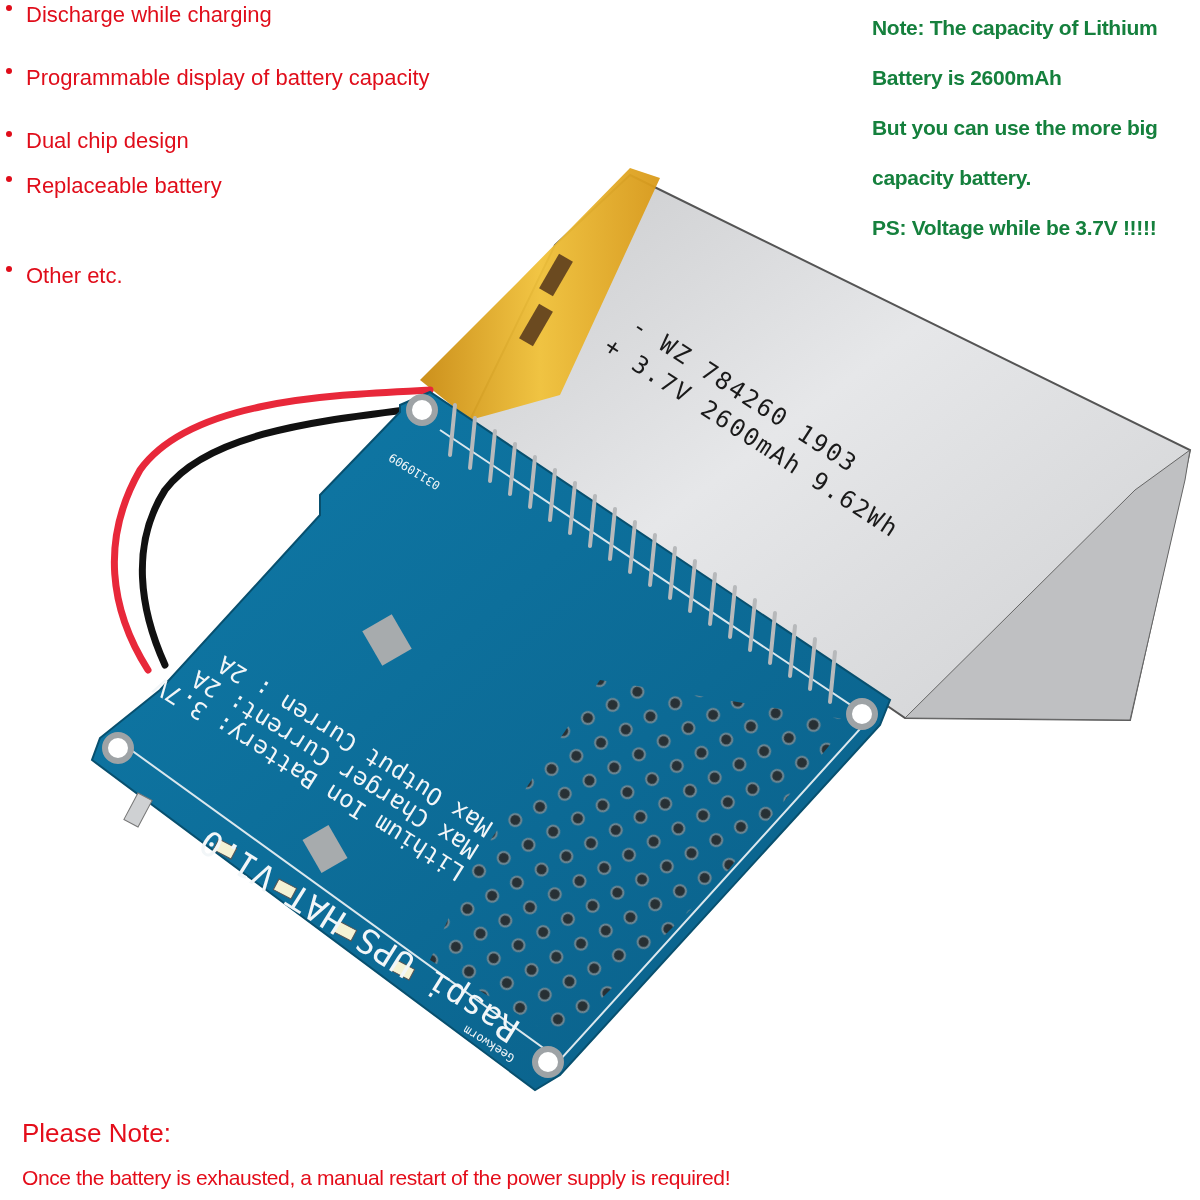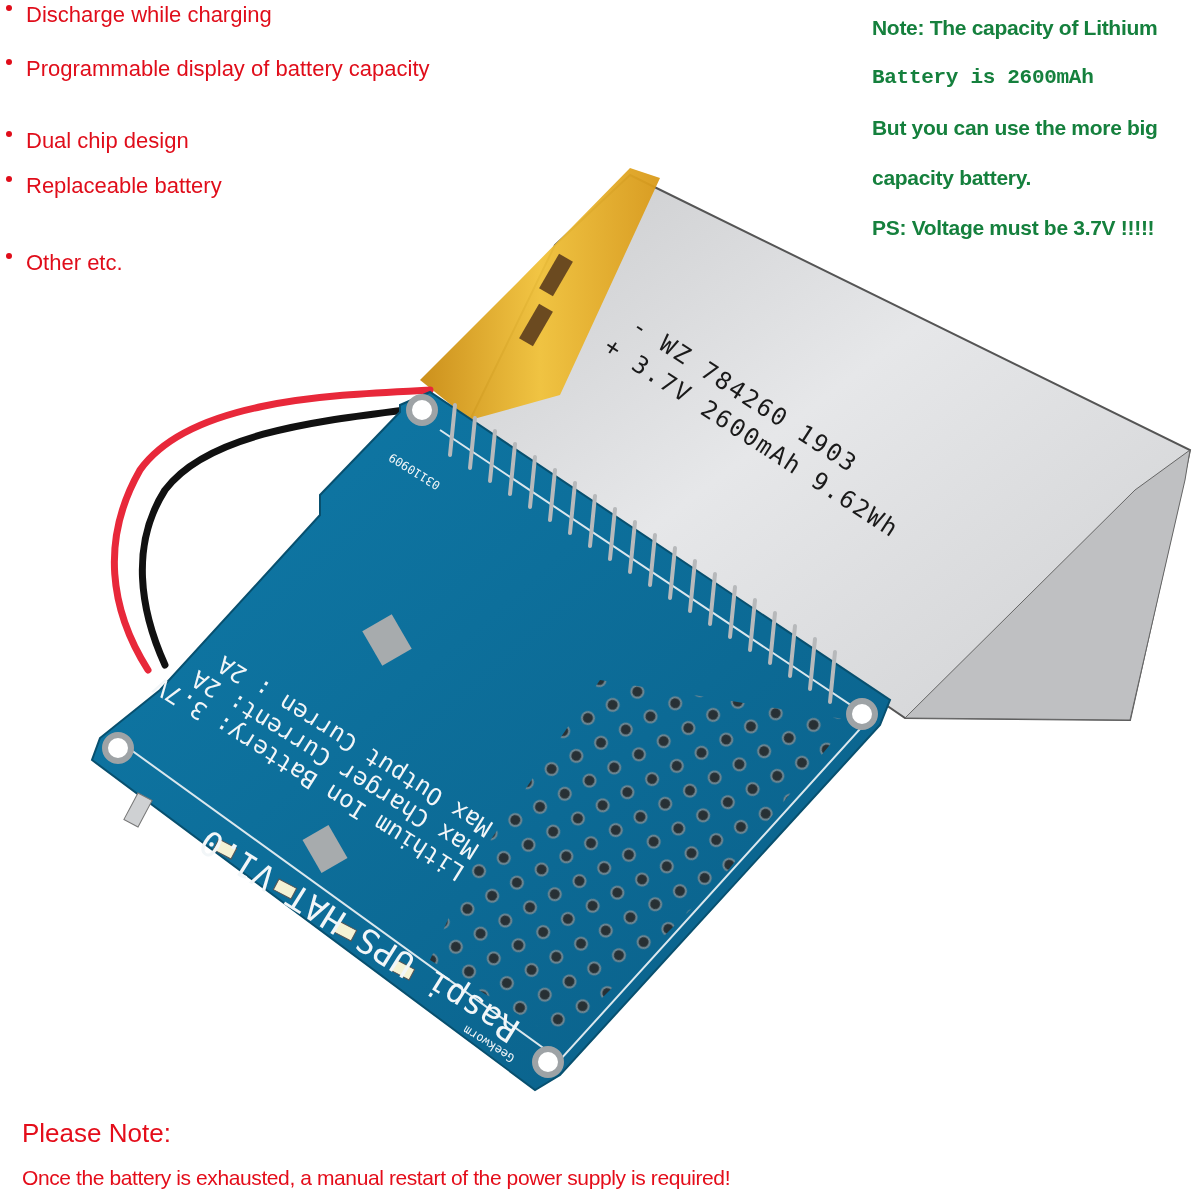--- a/index.html
+++ b/index.html
@@ -116,30 +116,30 @@
     <g transform="rotate(212 420 470)">
       <text class="silk" x="395" y="470" font-size="12">03110909</text>
     </g>
 
     <rect x="130" y="795" width="16" height="30" fill="#cfd1d3" stroke="#777" transform="rotate(28 138 810)"></rect>
   </g>
 </svg>
 
 <div class="features">
   <div class="feature" style="top:2px;"><span class="dot"></span><span>Discharge while charging</span></div>
-  <div class="feature" style="top:56px;"><span class="dot"></span><span>Programmable display of battery capacity</span></div>
+  <div class="feature" style="top:65px;"><span class="dot"></span><span>Programmable display of battery capacity</span></div>
   <div class="feature" style="top:128px;"><span class="dot"></span><span>Dual chip design</span></div>
   <div class="feature" style="top:173px;"><span class="dot"></span><span>Replaceable battery</span></div>
-  <div class="feature" style="top:250px;text-align:center;"><span class="dot"></span><span>Other etc.</span></div>
+  <div class="feature" style="top:263px;text-align:center;"><span class="dot"></span><span>Other etc.</span></div>
 </div>
 
 <div class="note">
   <div class="note-line" style="top:6px;">Note: The capacity of Lithium</div>
-  <div class="note-line" style="top:56px;font-family:Liberation Mono, monospace;">Battery is 2600mAh</div>
+  <div class="note-line" style="top:56px;">Battery is 2600mAh</div>
   <div class="note-line" style="top:106px;text-align:center;">But you can use the more big</div>
   <div class="note-line" style="top:156px;">capacity battery.</div>
-  <div class="note-line" style="top:206px;">PS:  Voltage must be 3.7V !!!!!</div>
+  <div class="note-line" style="top:206px;">PS:  Voltage while be 3.7V !!!!!</div>
 </div>
 
 <div class="bottom">
   <div class="bottom-line b1">Please Note:</div>
   <div class="bottom-line b2">Once the battery is exhausted, a manual restart of the power supply is required!</div>
 </div>
 
 </body></html>

